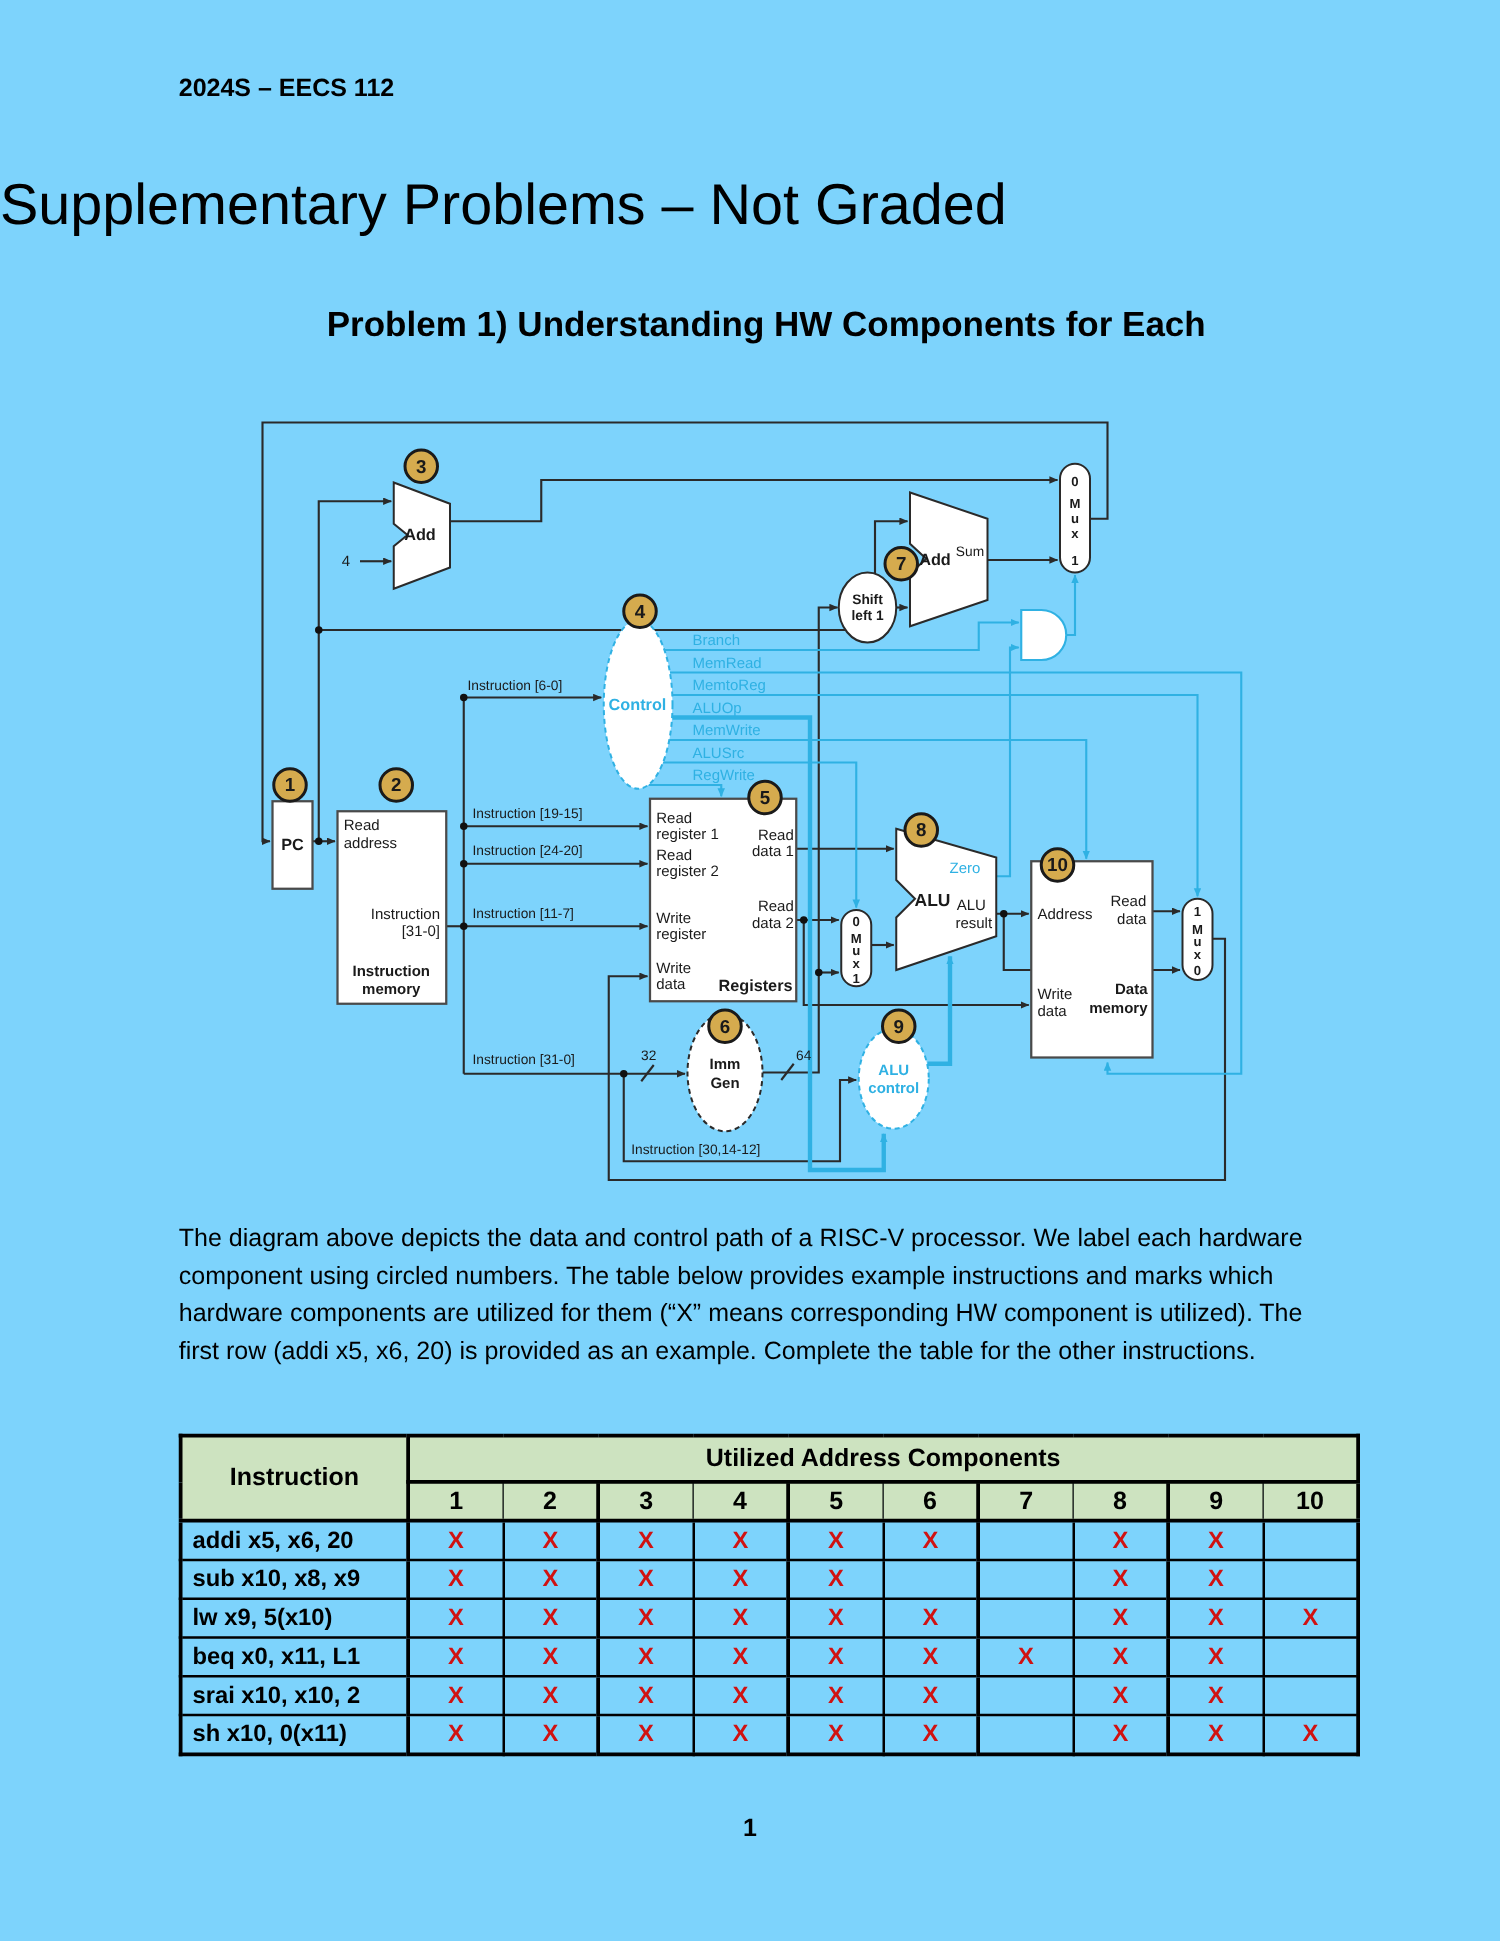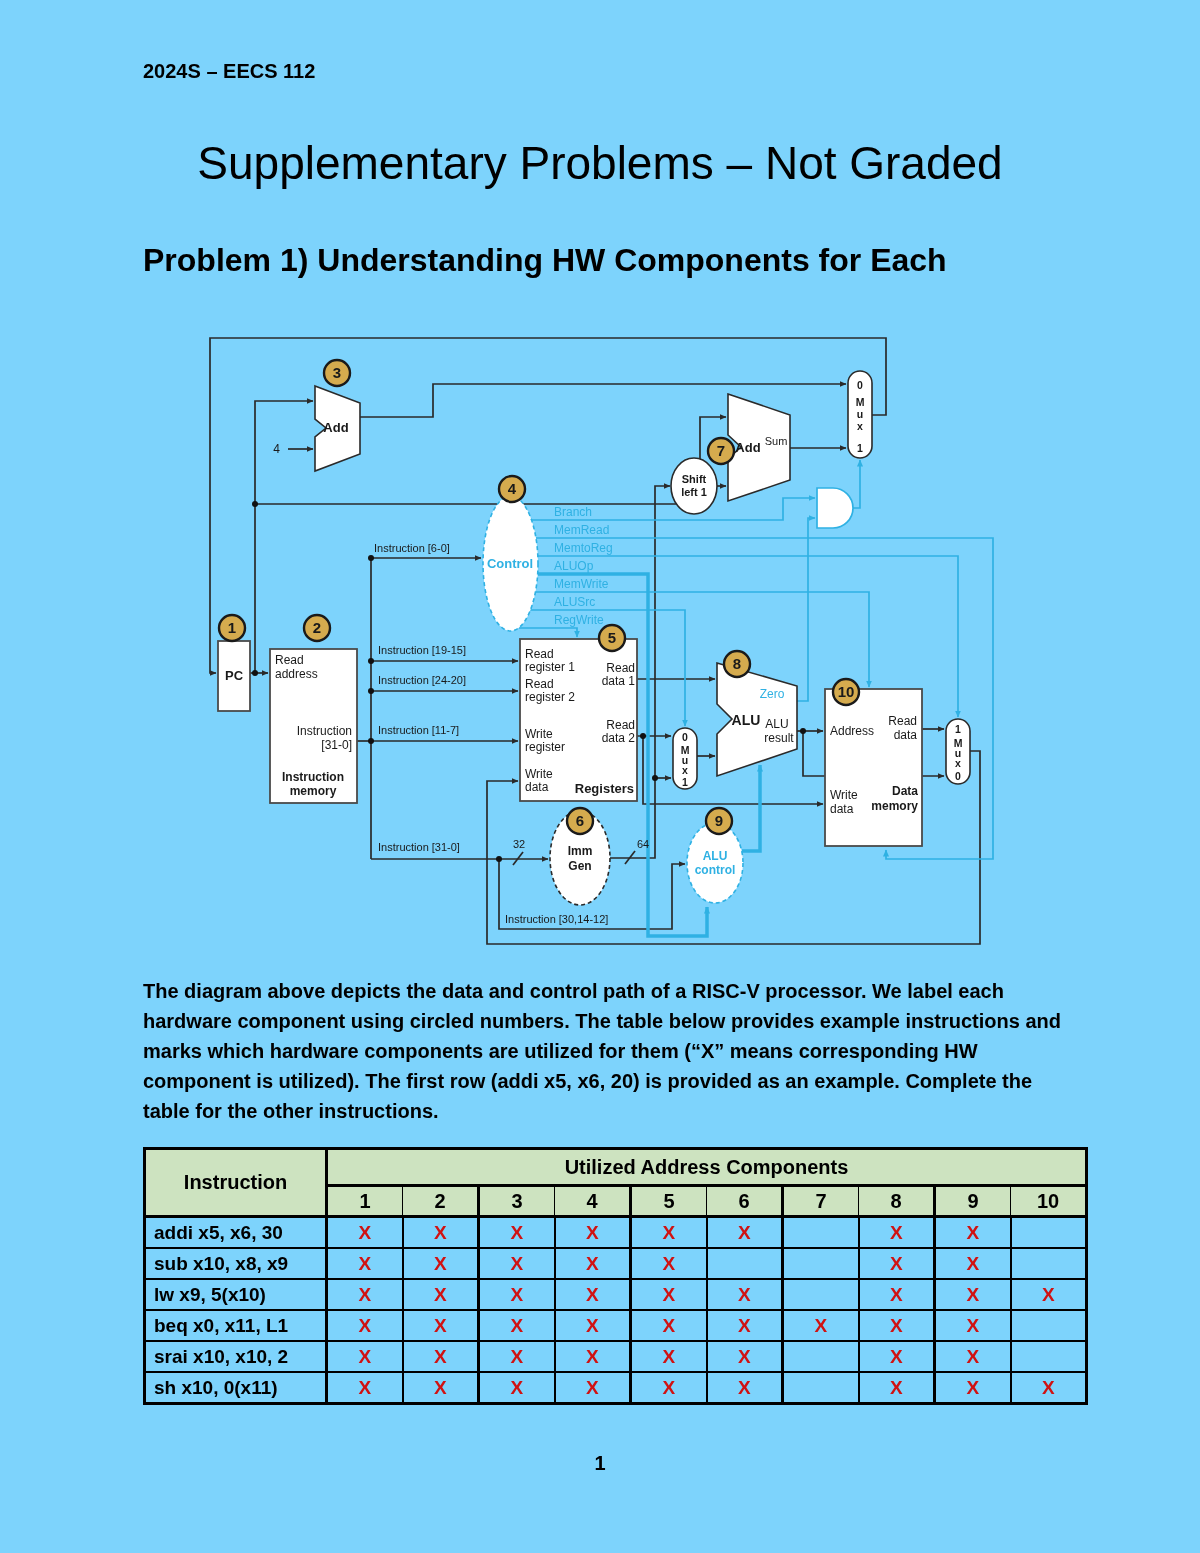--- a/index.html
+++ b/index.html
@@ -1,25 +1,25 @@
 <!DOCTYPE html>
 <html><head>
 <meta charset="utf-8">
 <style>
   html,body{margin:0;padding:0;background:#888;}
   .page{position:relative;width:1200px;height:1553px;background:#7dd3fc;
         font-family:"Liberation Sans",sans-serif;color:#000;overflow:hidden;}
   .doc-header{position:absolute;left:143px;top:60px;font-size:20px;font-weight:bold;}
-  .doc-title{position:absolute;left:0;right:0;top:136px;text-align:center;
+  .doc-title{position:absolute;left:0;right:0;top:136px;
              font-size:46px;font-weight:normal;}
   .doc-heading{position:absolute;left:143px;top:236px;width:940px;
-               font-size:32px;font-weight:bold;line-height:48px;}
+               font-size:28px;font-weight:bold;line-height:48px;text-align:center;}
   .figure{position:absolute;left:202px;top:331px;width:800px;height:622px;}
   .para{position:absolute;left:143px;top:976px;width:922px;font-size:20px;
-        font-weight:700;line-height:30px;}
+        font-weight:400;line-height:30px;}
   .tablewrap{position:absolute;left:143px;top:1147px;}
   table.comp{border-collapse:collapse;border:3px solid #000;}
   table.comp th{border:1.5px solid #000;border-bottom:3px solid #000;
         background:#cde3c0;font-size:20px;font-weight:bold;padding:0;}
   table.comp th.instr-head{border-right:3px solid #000;}
   table.comp th.top-head{height:34px;}
   table.comp th.num{height:28px;width:74px;}
   table.comp td{border:2px solid #000;height:29px;text-align:center;
         font-size:19px;padding:0;}
   table.comp td.instr{width:163px;text-align:left;padding:0 8px;font-weight:bold;
@@ -300,21 +300,21 @@
             <th class="num">5</th>
             <th class="num hsep">6</th>
             <th class="num">7</th>
             <th class="num hsep">8</th>
             <th class="num">9</th>
             <th class="num">10</th>
           </tr>
       </thead>
       <tbody>
           <tr>
-            <td class="instr">addi x5, x6, 30</td>
+            <td class="instr">addi x5, x6, 20</td>
             <td class="mark">X</td>
             <td class="mark hsep">X</td>
             <td class="mark">X</td>
             <td class="mark hsep">X</td>
             <td class="mark">X</td>
             <td class="mark hsep">X</td>
             <td class="mark"></td>
             <td class="mark hsep">X</td>
             <td class="mark">X</td>
             <td class="mark"></td>

